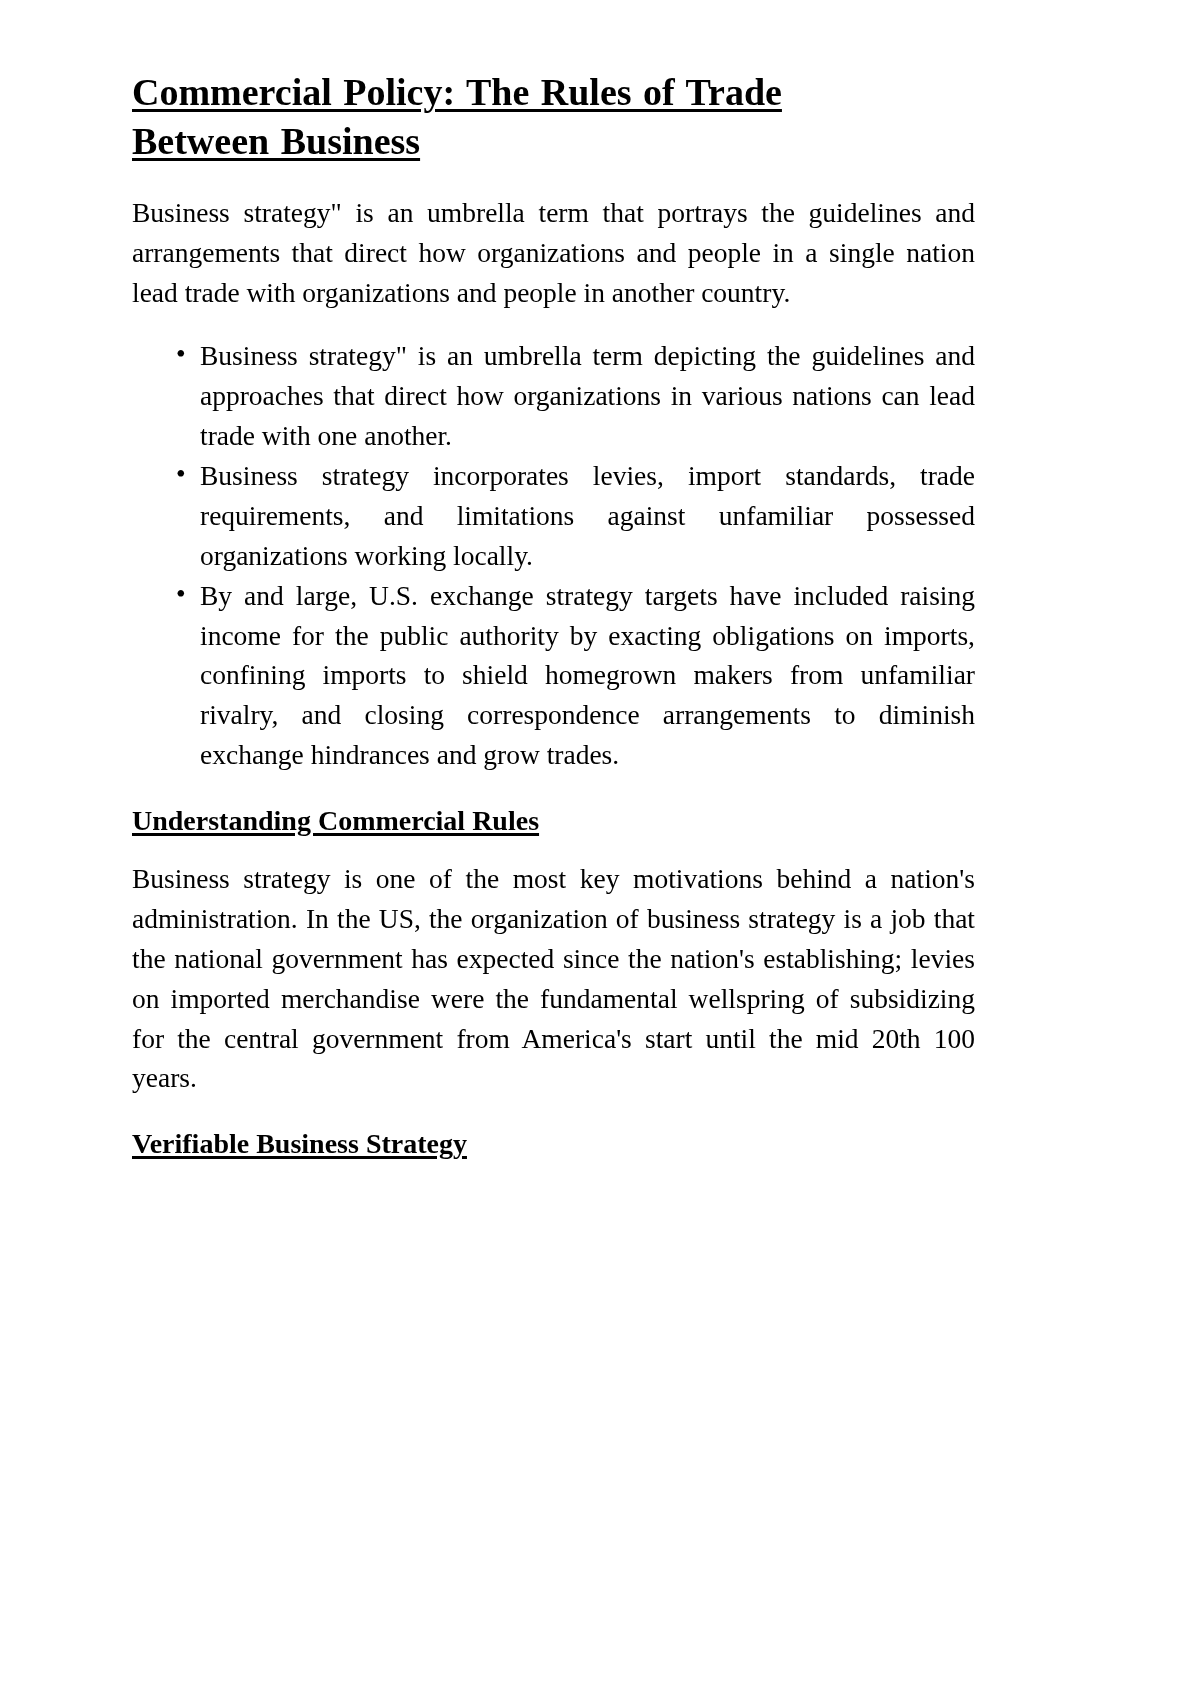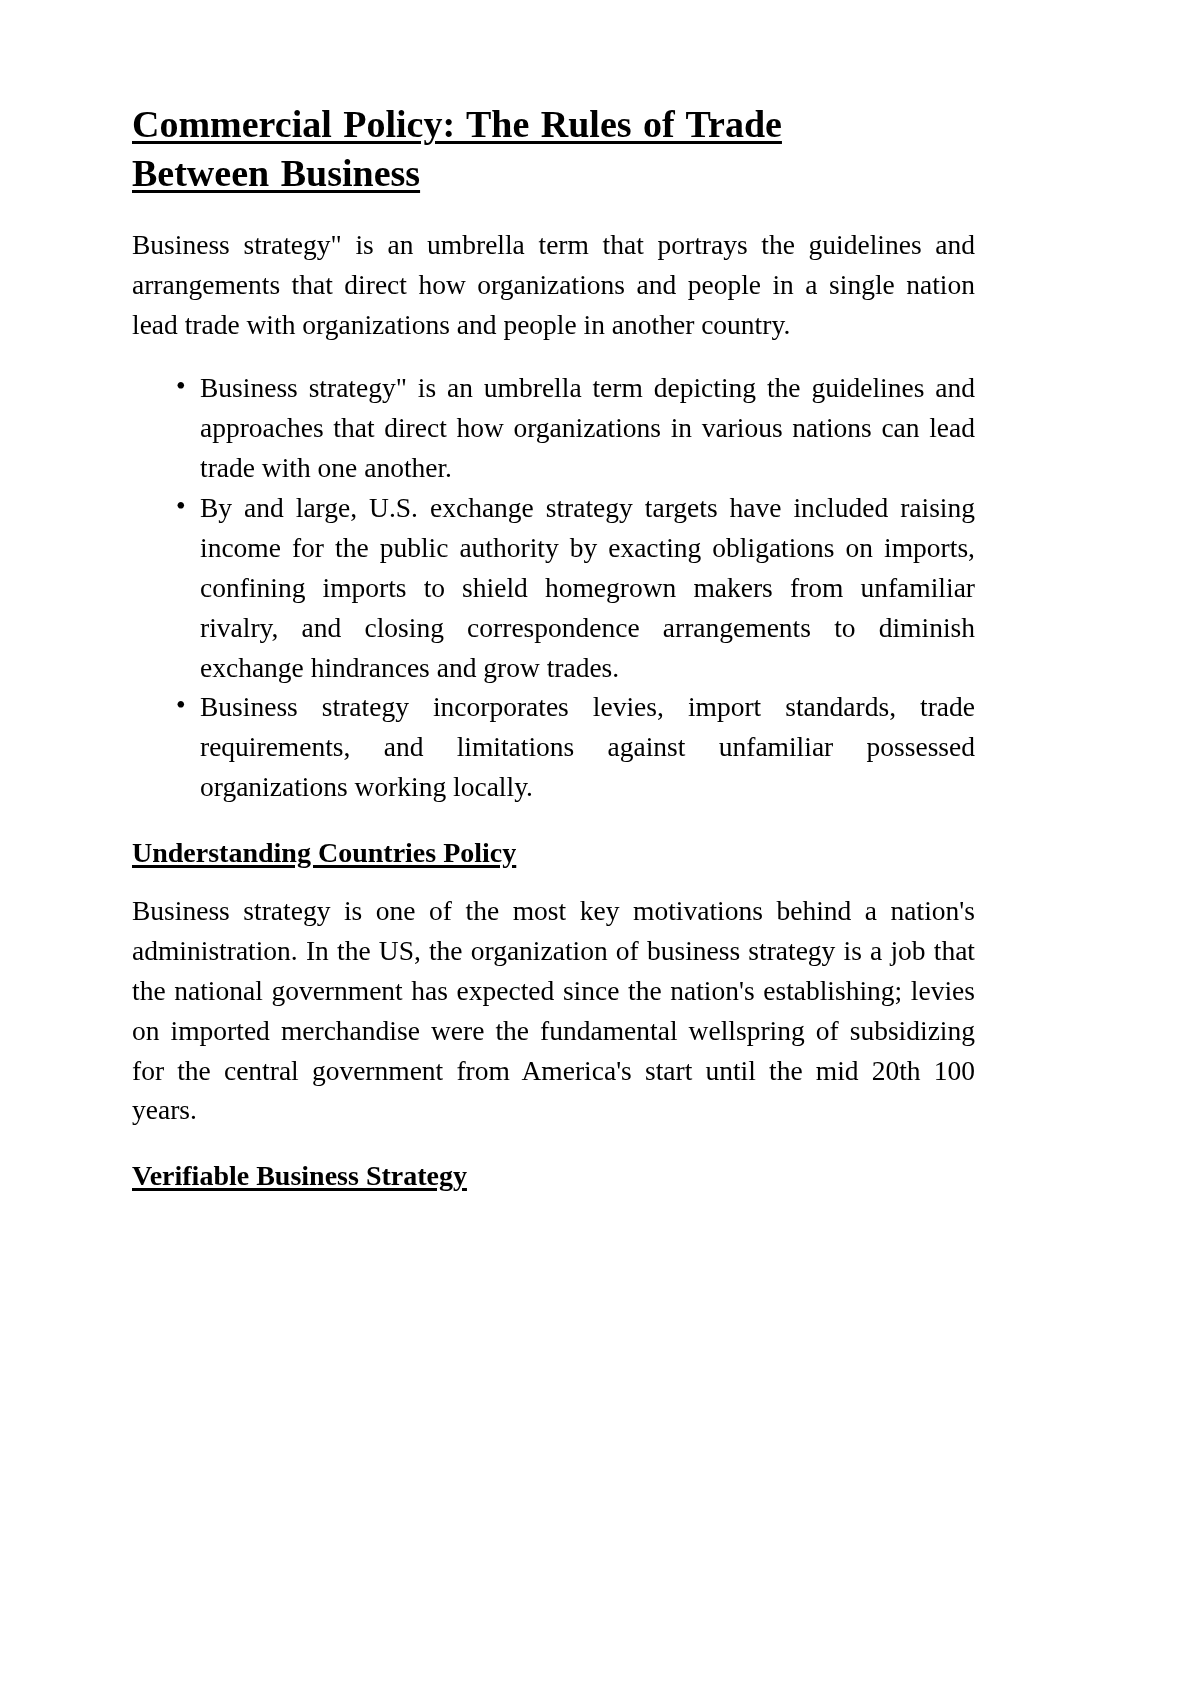--- a/index.html
+++ b/index.html
@@ -13,21 +13,21 @@
     font-family: "Liberation Serif", "DejaVu Serif", serif;
     color: #000000;
     -webkit-font-smoothing: antialiased;
   }
   .page {
     position: relative;
     width: 1200px;
     height: 1698px;
     background: #ffffff;
     box-sizing: border-box;
-    padding: 100px 225px 0 132px;
+    padding: 68px 225px 0 132px;
   }
   .doc-title {
     font-size: 38px;
     font-weight: bold;
     line-height: 1.30;
     letter-spacing: 0px;
     margin: 0 0 10px 0;
     text-align: left;
     word-spacing: 2px;
   }
@@ -89,23 +89,23 @@
 
 <div class="page">
 
   <h1 class="doc-title"><span class="tline">Commercial Policy: The Rules of Trade</span><br><span class="tline">Between Business</span></h1>
 
   <p class="para first">Business strategy" is an umbrella term that portrays the guidelines and arrangements that direct how organizations and people in a single nation lead trade with organizations and people in another country.</p>
 
 
   <ul class="bullets">
     <li>Business strategy" is an umbrella term depicting the guidelines and approaches that direct how organizations in various nations can lead trade with one another.</li>
+    <li>Business strategy incorporates levies, import standards, trade requirements, and limitations against unfamiliar possessed organizations working locally.</li>
     <li>By and large, U.S. exchange strategy targets have included raising income for the public authority by exacting obligations on imports, confining imports to shield homegrown makers from unfamiliar rivalry, and closing correspondence arrangements to diminish exchange hindrances and grow trades.</li>
-    <li>Business strategy incorporates levies, import standards, trade requirements, and limitations against unfamiliar possessed organizations working locally.</li>
   </ul>
 
-  <h2 class="sub-head"><span>Understanding Countries Policy</span></h2>
+  <h2 class="sub-head"><span>Understanding Commercial Rules</span></h2>
 
   <p class="para gap-after-head">Business strategy is one of the most key motivations behind a nation's administration. In the US, the organization of business strategy is a job that the national government has expected since the nation's establishing; levies on imported merchandise were the fundamental wellspring of subsidizing for the central government from America's start until the mid 20th 100 years.</p>
 
   <h2 class="sub-head tail-head"><span>Verifiable Business Strategy</span></h2>
 
 </div>
 
 </body></html>

